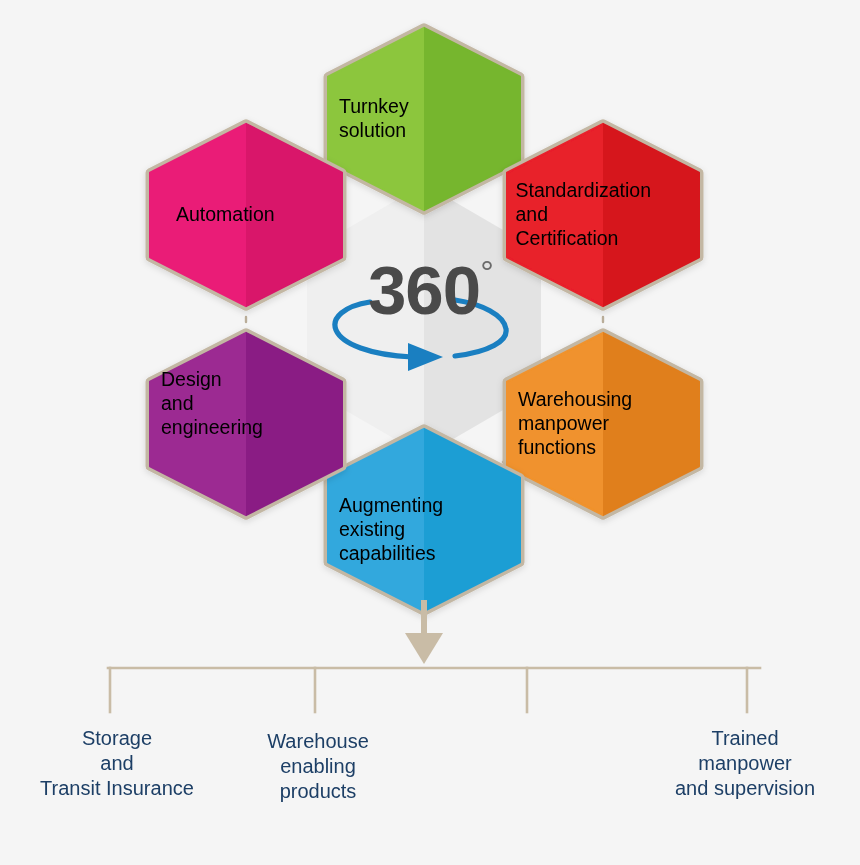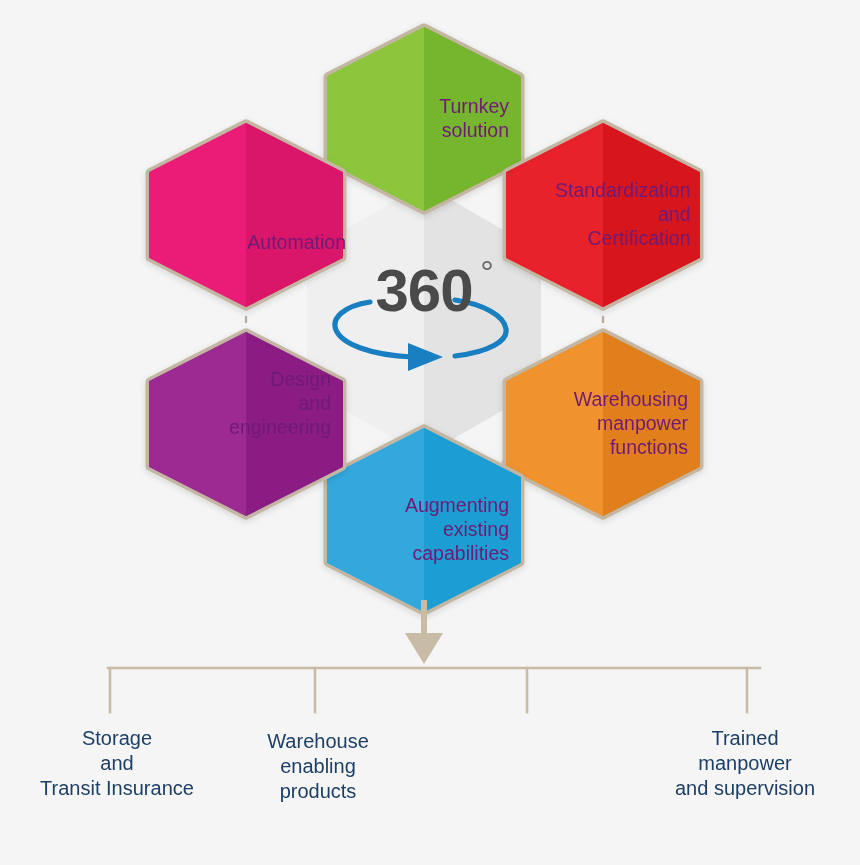--- a/index.html
+++ b/index.html
@@ -17,22 +17,22 @@
   }
   #diagram-svg {
     position: absolute;
     left: 0;
     top: 0;
     width: 860px;
     height: 865px;
   }
   .hex-label {
     position: absolute;
-    color: #701a75;
-    text-align: right;
+    color: #000000;
+    text-align: left;
     line-height: 1.22;
     font-size: 19.5px;
     font-family: "Liberation Sans", sans-serif;
     pointer-events: none;
     white-space: pre-line;
     transform: translate(-50%, -50%);
   }
   .leaf-label {
     position: absolute;
     color: #1d3f66;
@@ -42,21 +42,21 @@
     font-family: "Liberation Sans", sans-serif;
     white-space: pre-line;
     transform: translate(-50%, 0);
   }
   .center-text {
     position: absolute;
     left: 424px;
     top: 290px;
     transform: translate(-50%, -50%);
     font-family: "Liberation Sans", sans-serif;
-    font-size: 60px;
+    font-size: 69px;
     font-weight: bold;
     color: #4a4a4a;
     letter-spacing: -1px;
     pointer-events: none;
   }
   .deg-sym {
     position: absolute;
     left: 487px;
     top: 272px;
     transform: translate(-50%, -50%);
@@ -201,21 +201,21 @@
 Certification</div>
   <div class="hex-label" style="left:603px; top:424px; width:170px;">Warehousing
 manpower
 functions</div>
   <div class="hex-label" style="left:424px; top:530px; width:170px;">Augmenting
 existing
 capabilities</div>
   <div class="hex-label" style="left:246px; top:404px; width:170px;">Design
 and
 engineering</div>
-  <div class="hex-label" style="left:258px; top:215px; width:176px;margin-top:28px;">Automation</div>
+  <div class="hex-label" style="left:264px; top:215px; width:176px;">Automation</div>
 
   <div class="leaf-label" style="left:117px; top:726px; width:230px;">Storage
 and
 Transit Insurance</div>
   <div class="leaf-label" style="left:318px; top:729px; width:200px;">Warehouse
 enabling
 products</div>
   <div class="leaf-label" style="left:745px; top:726px; width:240px;">Trained
 manpower
 and supervision</div>

